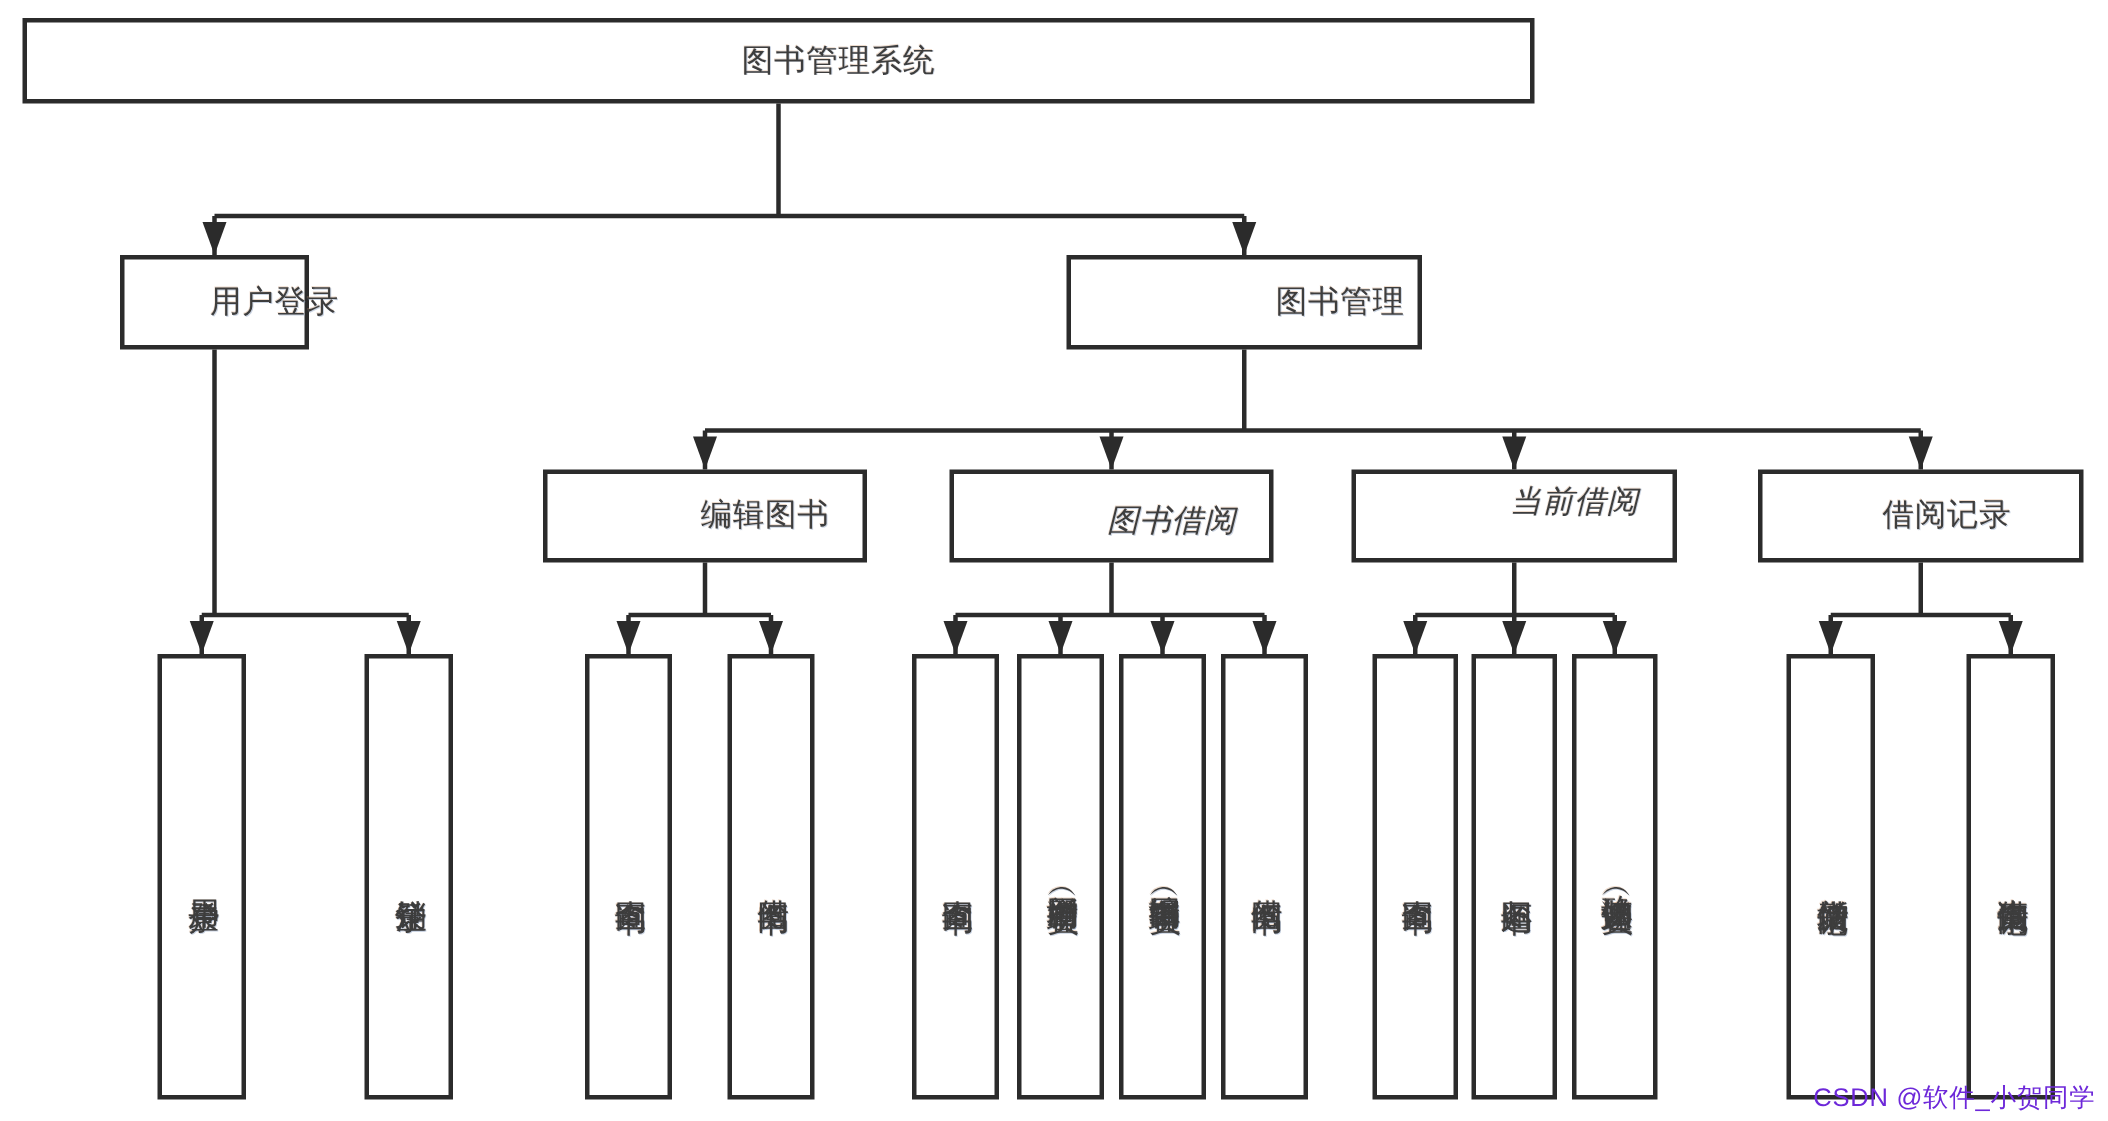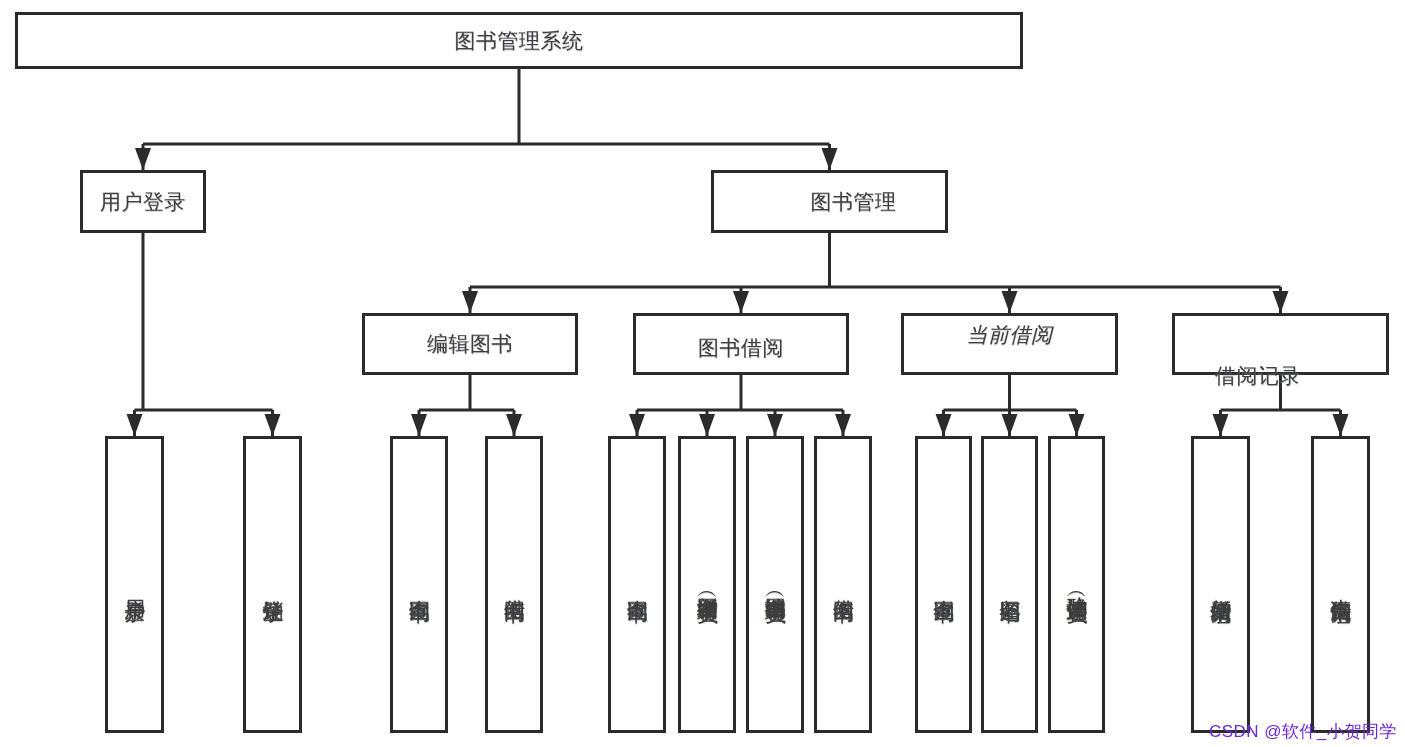--- a/index.html
+++ b/index.html
@@ -46,20 +46,21 @@
     display: flex;
     align-items: center;
     justify-content: center;
     color: #3d3d3d;
     font-size: 21px;
     line-height: 1.1;
     letter-spacing: 0.5px;
     white-space: nowrap;
     text-shadow: 0.6px 0.6px 0 rgba(140,160,190,0.45), -0.4px -0.4px 0 rgba(200,150,110,0.35);
     pointer-events: none;
+    padding-left: 40px;
   }
   .node-label-v {
     position: absolute;
     display: flex;
     align-items: center;
     justify-content: center;
     color: #3d3d3d;
     font-size: 21px;
     line-height: 1.28;
     writing-mode: vertical-rl;
@@ -161,23 +162,23 @@
         <rect x="1192.5" y="437.5" width="56" height="294" class="node-box"></rect>
         <rect x="1312.5" y="437.5" width="56" height="294" class="node-box"></rect>
       </g>
   </svg>
 
   <div id="label-layer">
       <div class="node-label-h" style="left: 15px; top: 12px; width: 1008px; height: 57px;">图书管理系统</div>
       <div class="node-label-h" style="left: 80px; top: 170px; width: 126px; height: 63px;">用户登录</div>
       <div class="node-label-h" style="left: 711px; top: 170px; width: 285px; height: 63px;">图书管理</div>
       <div class="node-label-h" style="left: 362px; top: 313px; width: 216px; height: 62px;">编辑图书</div>
-      <div class="node-label-h" style="left: 633px; top: 313px; width: 216px; height: 70px;">图书借阅</div>
+      <div class="node-label-h" style="left: 633px; top: 313px; width: 216px; height: 70px; font-style: italic;">图书借阅</div>
       <div class="node-label-h" style="left: 901px; top: 313px; width: 217px; height: 44px; font-style: italic;">当前借阅</div>
-      <div class="node-label-h" style="left: 1172px; top: 313px; width: 172px; height: 62px; margin-top: 32px;">借阅记录</div>
+      <div class="node-label-h" style="left: 1172px; top: 313px; width: 172px; height: 62px;">借阅记录</div>
       <div class="node-label-v" style="left: 105px; top: 436px; width: 59px; height: 297px;">用户登录</div>
       <div class="node-label-v" style="left: 243px; top: 436px; width: 59px; height: 297px;">注销登录</div>
       <div class="node-label-v" style="left: 390px; top: 436px; width: 58px; height: 297px;">查询图书</div>
       <div class="node-label-v" style="left: 485px; top: 436px; width: 58px; height: 297px;">借阅图书</div>
       <div class="node-label-v" style="left: 608px; top: 436px; width: 58px; height: 297px;">查询图书</div>
       <div class="node-label-v" style="left: 678px; top: 436px; width: 58px; height: 297px;">新增图书（管理员）</div>
       <div class="node-label-v" style="left: 746px; top: 436px; width: 58px; height: 297px;">编辑图书（管理员）</div>
       <div class="node-label-v" style="left: 814px; top: 436px; width: 58px; height: 297px;">借阅图书</div>
       <div class="node-label-v" style="left: 915px; top: 436px; width: 57px; height: 297px;">查询图书</div>
       <div class="node-label-v" style="left: 981px; top: 436px; width: 57px; height: 297px;">归还图书</div>

